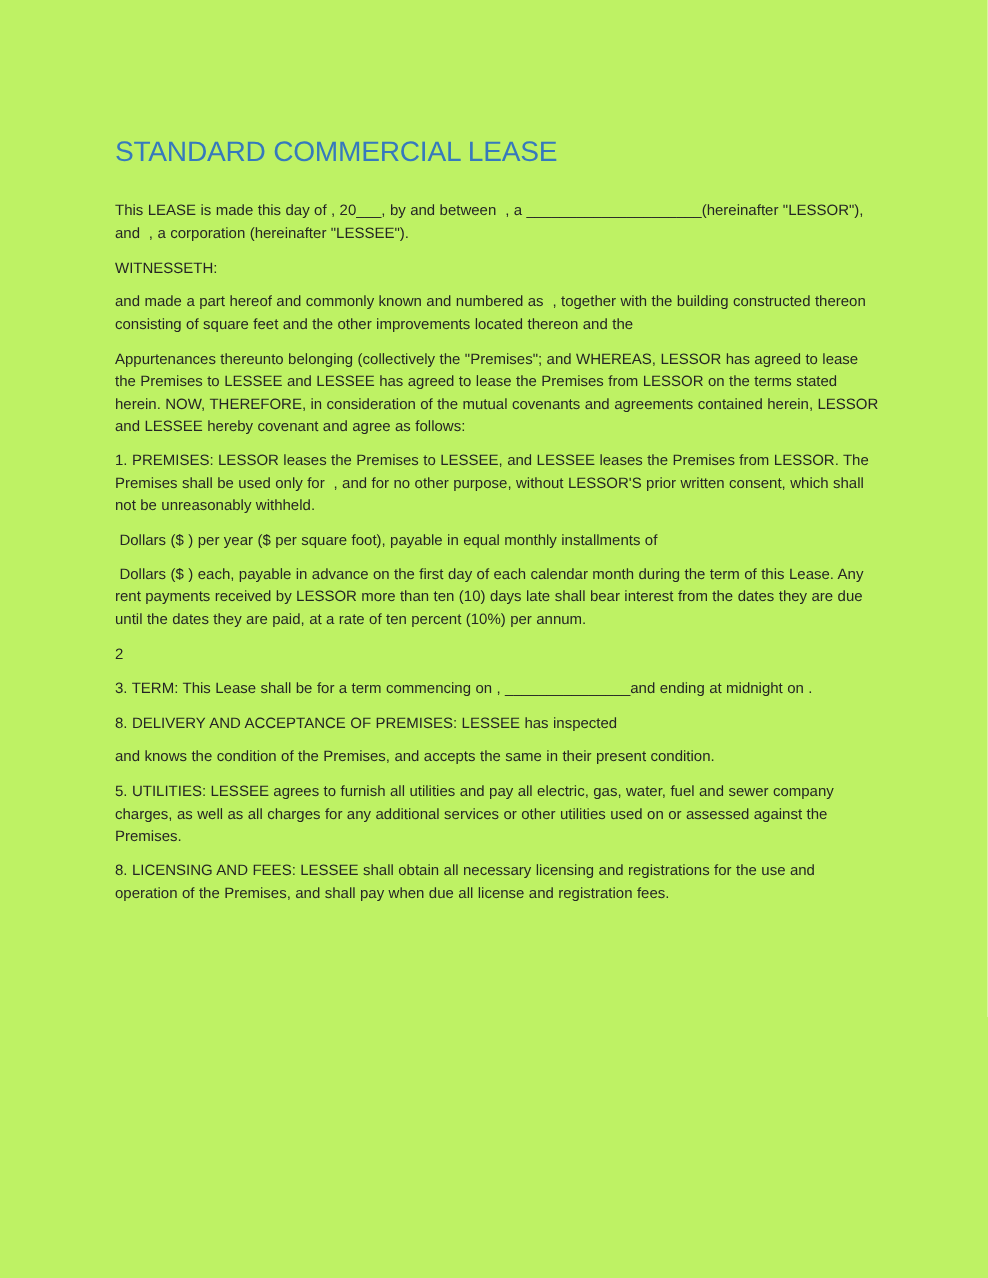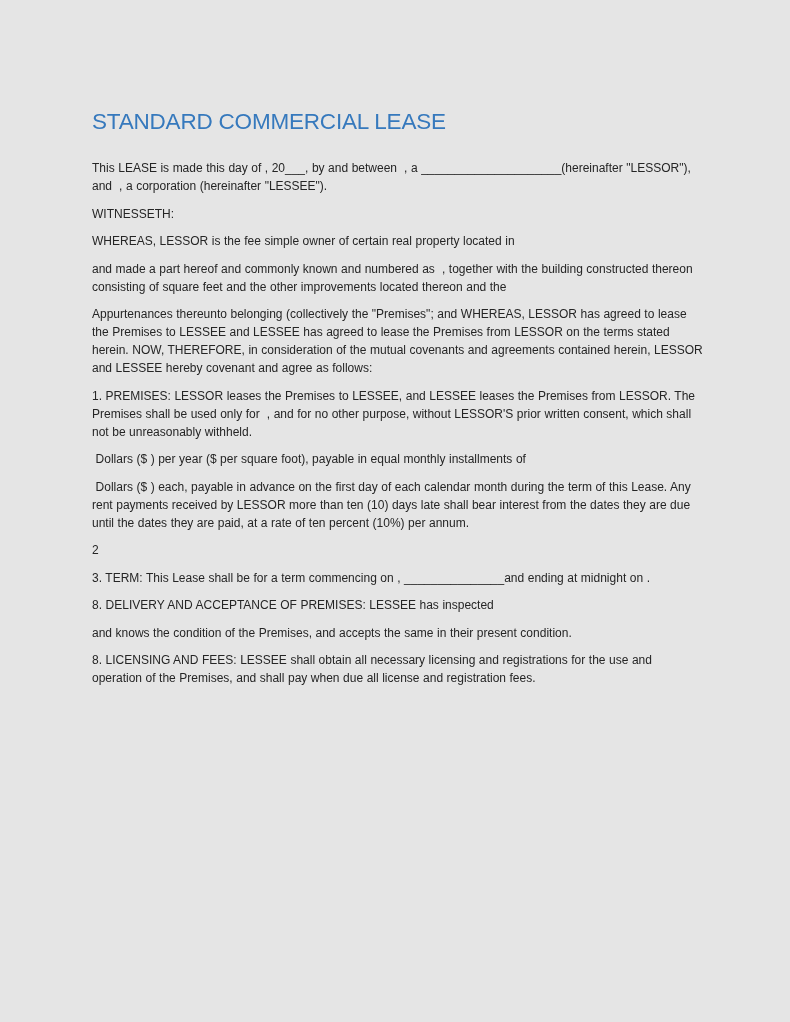--- a/index.html
+++ b/index.html
@@ -10,21 +10,21 @@
   body {
     width: 790px;
     height: 1022px;
     font-family: "Liberation Sans", sans-serif;
     overflow: hidden;
   }
   .page {
     box-sizing: border-box;
     width: 790px;
     height: 1022px;
-    background: #e5e5e5;
+    background: #bef264;
     padding: 108px 86px 40px 92px;
   }
   .doc-title {
     color: #3679BD;
     font-size: 22.5px;
     font-weight: 400;
     letter-spacing: -0.2px;
     line-height: 1.2;
     margin: 0 0 24px 0;
   }
@@ -39,25 +39,25 @@
   }
 </style>
 </head>
 <body>
 
 <div class="page">
   <h1 class="doc-title">STANDARD COMMERCIAL LEASE</h1>
   <div class="body-text">
     <p>This LEASE is made this day of , 20___, by and between  , a _____________________(hereinafter "LESSOR"), and  , a corporation (hereinafter "LESSEE").</p>
     <p>WITNESSETH:</p>
-    <p>WHEREAS, LESSOR is the fee simple owner of certain real property located in</p>
     <p>and made a part hereof and commonly known and numbered as  , together with the building constructed thereon consisting of square feet and the other improvements located thereon and the</p>
     <p>Appurtenances thereunto belonging (collectively the "Premises"; and WHEREAS, LESSOR has agreed to lease the Premises to LESSEE and LESSEE has agreed to lease the Premises from LESSOR on the terms stated herein. NOW, THEREFORE, in consideration of the mutual covenants and agreements contained herein, LESSOR and LESSEE hereby covenant and agree as follows:</p>
     <p>1. PREMISES: LESSOR leases the Premises to LESSEE, and LESSEE leases the Premises from LESSOR. The Premises shall be used only for  , and for no other purpose, without LESSOR'S prior written consent, which shall not be unreasonably withheld.</p>
     <p> Dollars ($ ) per year ($ per square foot), payable in equal monthly installments of</p>
     <p> Dollars ($ ) each, payable in advance on the first day of each calendar month during the term of this Lease. Any rent payments received by LESSOR more than ten (10) days late shall bear interest from the dates they are due until the dates they are paid, at a rate of ten percent (10%) per annum.</p>
     <p>2</p>
     <p>3. TERM: This Lease shall be for a term commencing on , _______________and ending at midnight on .</p>
     <p>8. DELIVERY AND ACCEPTANCE OF PREMISES: LESSEE has inspected</p>
     <p>and knows the condition of the Premises, and accepts the same in their present condition.</p>
+    <p>5. UTILITIES: LESSEE agrees to furnish all utilities and pay all electric, gas, water, fuel and sewer company charges, as well as all charges for any additional services or other utilities used on or assessed against the Premises.</p>
     <p>8. LICENSING AND FEES: LESSEE shall obtain all necessary licensing and registrations for the use and operation of the Premises, and shall pay when due all license and registration fees.</p>
   </div>
 </div>
 
 </body></html>

